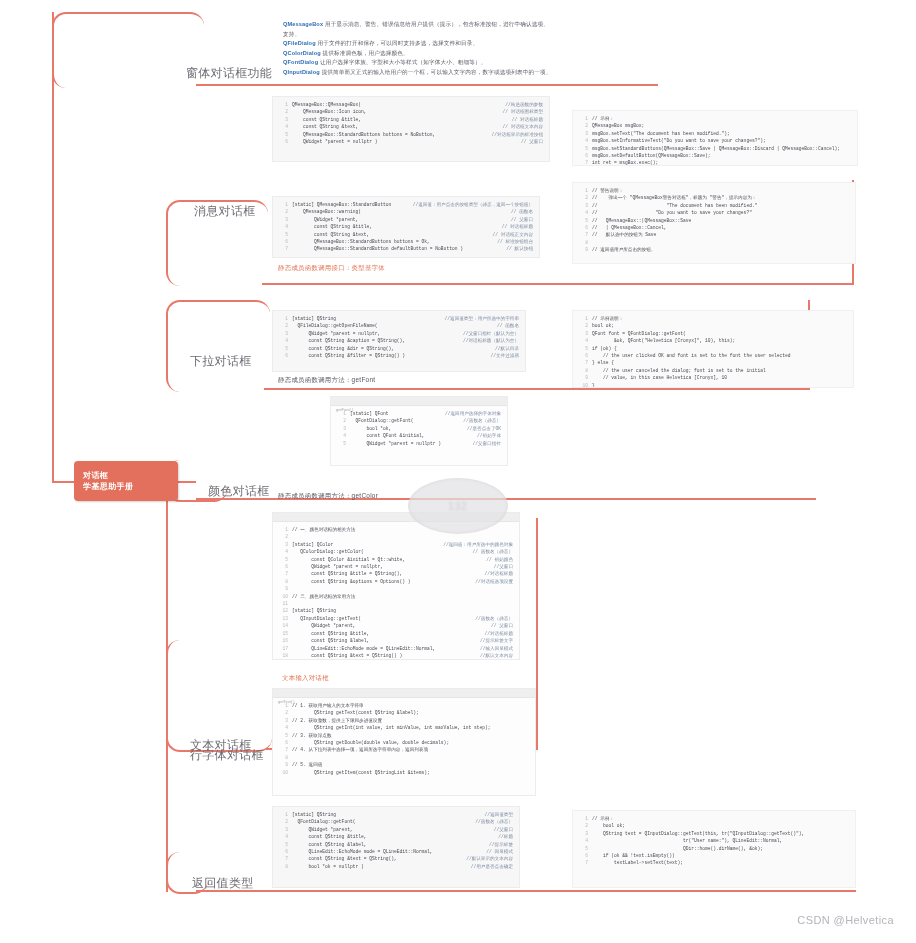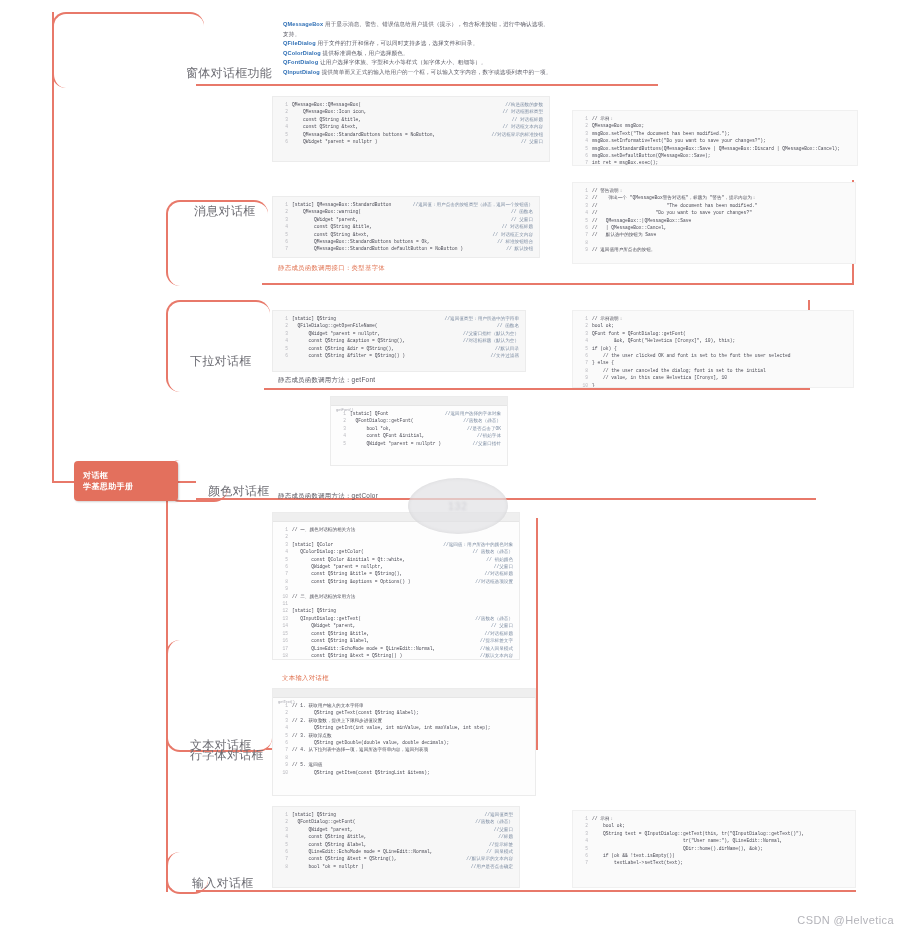--- a/index.html
+++ b/index.html
@@ -106,21 +106,21 @@
     <div class="rl">对话框</div>
     <div class="rl">学基思助手册</div>
   </div>
 
   <div class="branch-label" style="left:186px;top:68px;">窗体对话框功能</div>
   <div class="branch-label" style="left:194px;top:206px;">消息对话框</div>
   <div class="branch-label" style="left:190px;top:356px;">下拉对话框</div>
   <div class="branch-label" style="left:208px;top:486px;">颜色对话框</div>
   <div class="branch-label" style="left:190px;top:700px;margin-top:40px;">文本对话框
 行字体对话框</div>
-  <div class="branch-label" style="left:192px;top:878px;">输入对话框</div>
+  <div class="branch-label" style="left:192px;top:878px;">返回值类型</div>
 
   <div id="api-summary">
     <div class="row"><span class="api">QMessageBox</span><span> 用于显示消息、警告、错误信息给用户提供（提示），包含标准按钮，进行中确认选项。</span></div>
     <div class="row"><span class="api"></span><span>支持。</span></div>
     <div class="row"><span class="api">QFileDialog</span><span> 用于文件的打开和保存，可以同时支持多选，选择文件和目录。</span></div>
     <div class="row"><span class="api">QColorDialog</span><span> 提供标准调色板，用户选择颜色。</span></div>
     <div class="row"><span class="api">QFontDialog</span><span> 让用户选择字体族、字型和大小等样式（如字体大小、粗细等）。</span></div>
     <div class="row"><span class="api">QInputDialog</span><span> 提供简单而又正式的输入给用户的一个框，可以输入文字内容，数字或选项列表中的一项。</span></div>
   </div>
 

